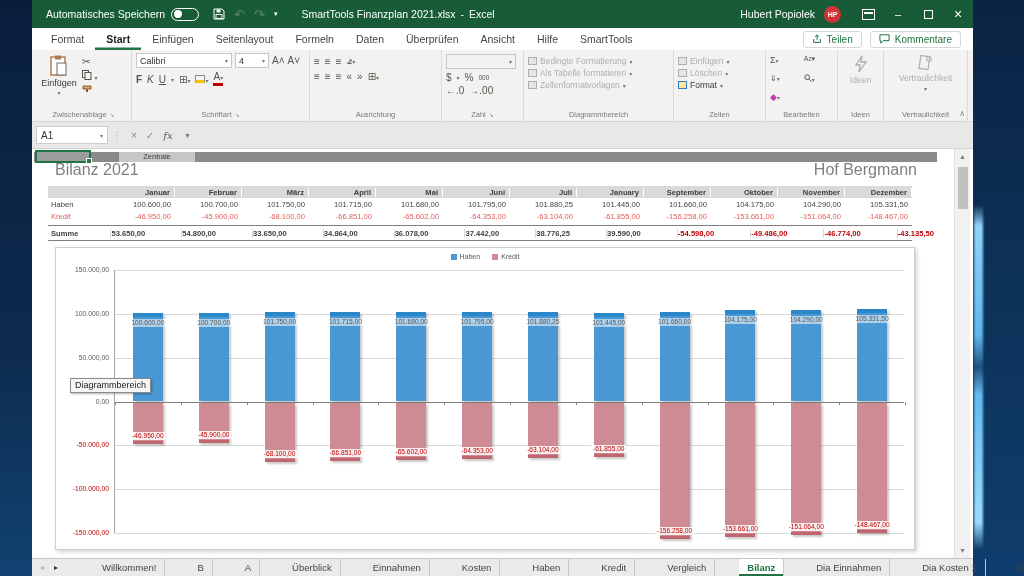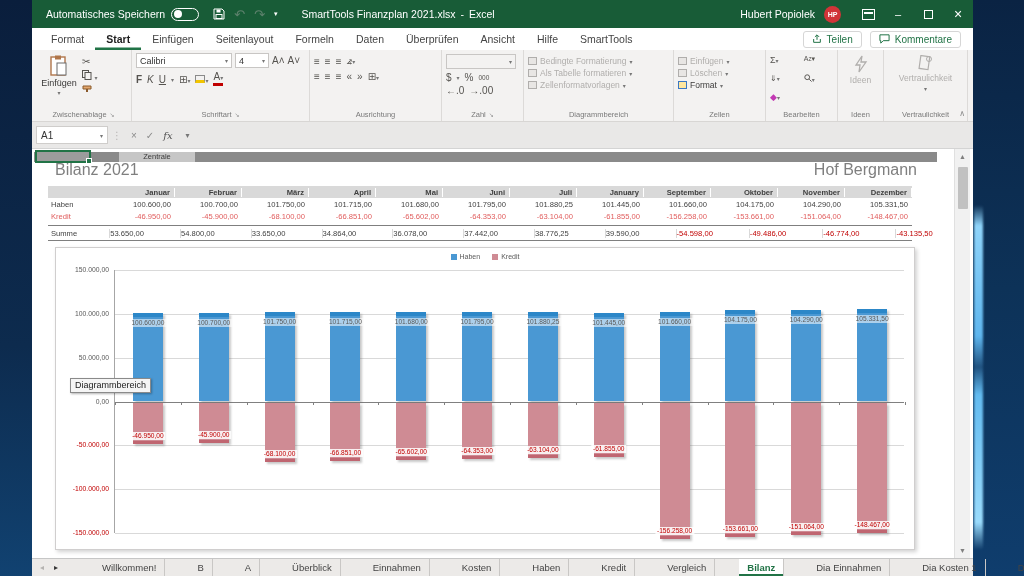--- a/index.html
+++ b/index.html
@@ -85,21 +85,21 @@
   .sheet-company { position:absolute; right:56px; top:12px; font-size:16px; color:#7f7f7f; }
 
   
   .datatable { position:absolute; left:16px; top:37px; width:864px; font-size:7.6px; color:#3f3f3f; }
   .trow { display:flex; height:12px; align-items:center; }
   .trow.header { background:#d9d9d9; font-weight:bold; color:#404040; }
   .trow.header .tcell { border-right:1px solid #fff; }
   .tlabel { width:60px; padding-left:3px; }
   .tcell { width:67px; text-align:right; padding-right:4px; white-space:nowrap; }
   .trow.kredit { color:#e05c5c; }
-  .trow.summe { font-weight:normal; height:16px; border-top:1.5px solid #7f7f7f; border-bottom:1.5px solid #7f7f7f; margin-top:3px;gap:32px; }
+  .trow.summe { font-weight:bold; height:16px; border-top:1.5px solid #7f7f7f; border-bottom:1.5px solid #7f7f7f; margin-top:3px;gap:32px; }
   .trow.summe .tcell { border-left:1px solid #d9d9d9; }
   .neg { color:#c00000; }
 
   
   .chartbox { position:absolute; left:23px; top:98px; width:860px; height:303px; background:#fff; border:1px solid #d0cece; box-shadow:2px 2px 4px rgba(0,0,0,.18); }
   .legend { position:absolute; top:5px; left:0; width:100%; display:flex; justify-content:center; gap:12px; font-size:7px; color:#595959; }
   .legend .li { display:flex; align-items:center; gap:3px; }
   .legend .sw { width:6px; height:6px; display:inline-block; }
   .plot { position:absolute; left:58px; top:22px; width:790px; height:263px; border-left:1px solid #a6a6a6; }
   .gline { position:absolute; left:0; width:100%; height:1px; background:#d9d9d9; }

